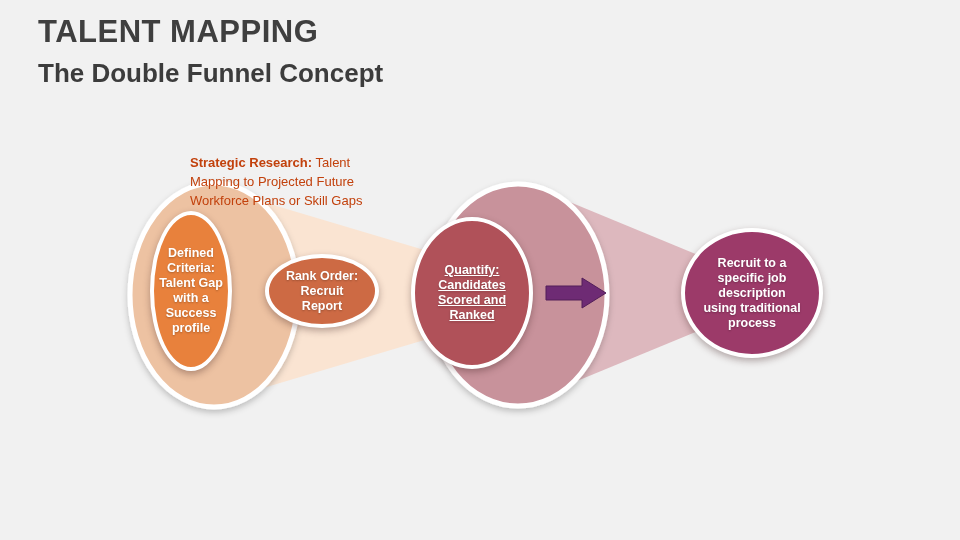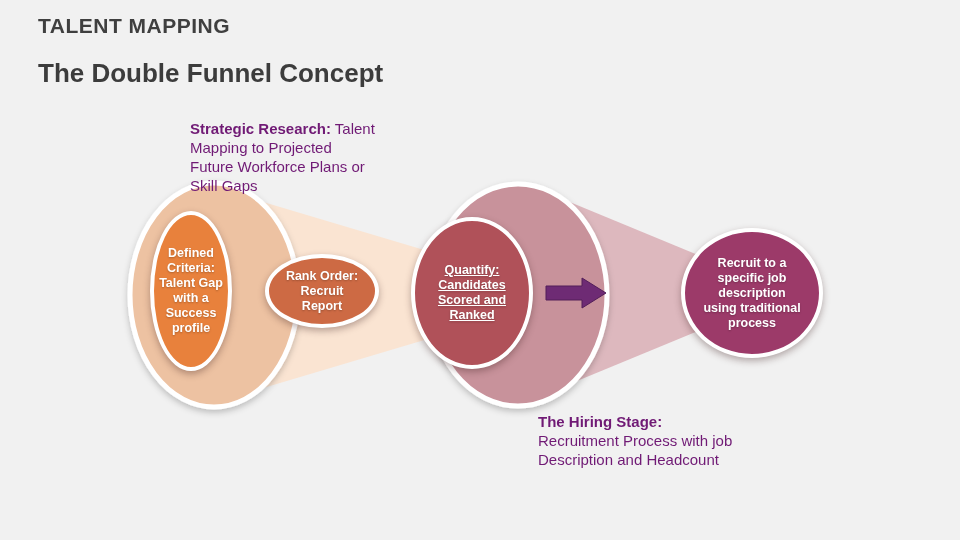--- a/index.html
+++ b/index.html
@@ -3,31 +3,31 @@
 <meta charset="utf-8">
 <style>
   html,body{margin:0;padding:0;}
   body{font-family:"Liberation Sans",sans-serif;}
   .slide{
     position:relative;width:960px;height:540px;overflow:hidden;
     background:#F1F1F1;
   }
   .title{
     position:absolute;left:38px;top:14px;
-    font-size:21px;font-weight:bold;letter-spacing:.5px;
+    font-size:31px;font-weight:bold;letter-spacing:.5px;
     color:#3F3F3F;margin:0;
   }
   .subtitle{
     position:absolute;left:38px;top:58px;
     font-size:26px;font-weight:bold;
     color:#3C3C3C;margin:0;
   }
   .diagram-svg{position:absolute;left:0;top:0;}
   .annotation{
-    position:absolute;font-size:15px;line-height:19px;color:#701a75;
+    position:absolute;font-size:13px;line-height:19px;color:#c2410c;margin-top:34px;
   }
   .annotation b{font-weight:bold;}
   .ann-strategic{left:190px;top:119px;width:186px;}
   .ann-hiring{left:538px;top:412px;width:198px;}
   .stage{
     position:absolute;border:4px solid #fff;border-radius:50%;
     box-sizing:border-box;
     display:flex;align-items:center;justify-content:center;text-align:center;
     color:#fff;font-weight:bold;font-size:12.5px;line-height:15px;
     box-shadow:0 3px 7px rgba(60,30,30,.35);
@@ -78,18 +78,14 @@
 
   <div class="stage stage-recruit" style="background-color: rgb(156, 58, 105);">
     <span>Recruit to a specific job description using traditional process</span>
   </div>
 
   <div class="annotation ann-strategic">
     <b>Strategic Research:</b>
     <span>Talent Mapping to Projected Future Workforce Plans or Skill Gaps</span>
   </div>
 
-  <div class="annotation ann-hiring">
-    <b>The Hiring Stage:</b>
-    <span>Recruitment Process with job Description and Headcount</span>
-  </div>
 
 </div>
 
 </body></html>

